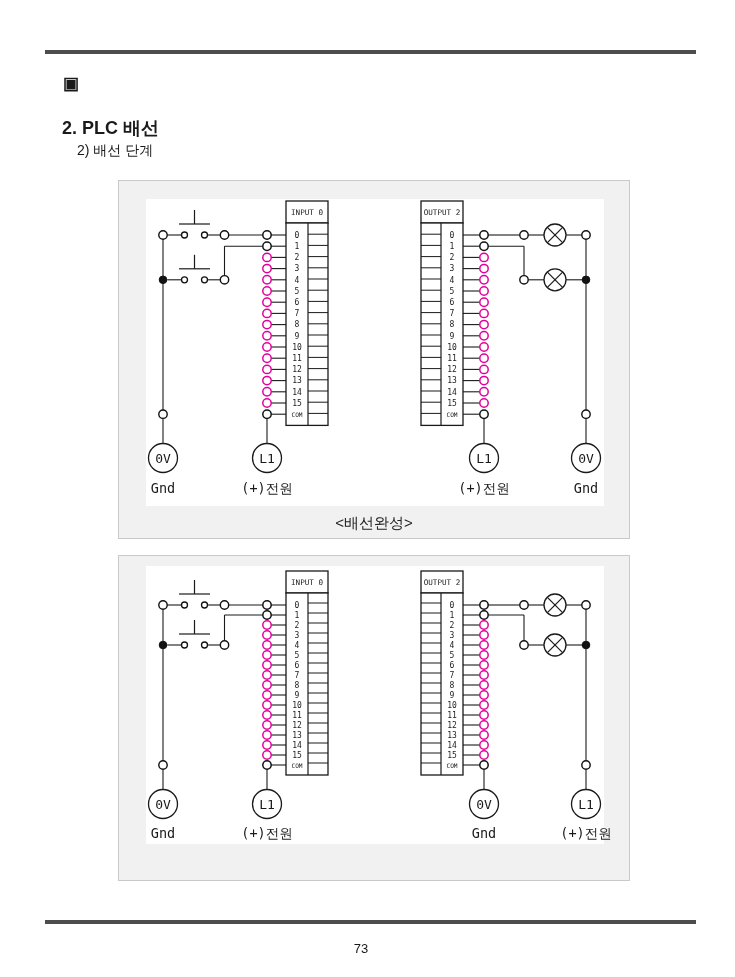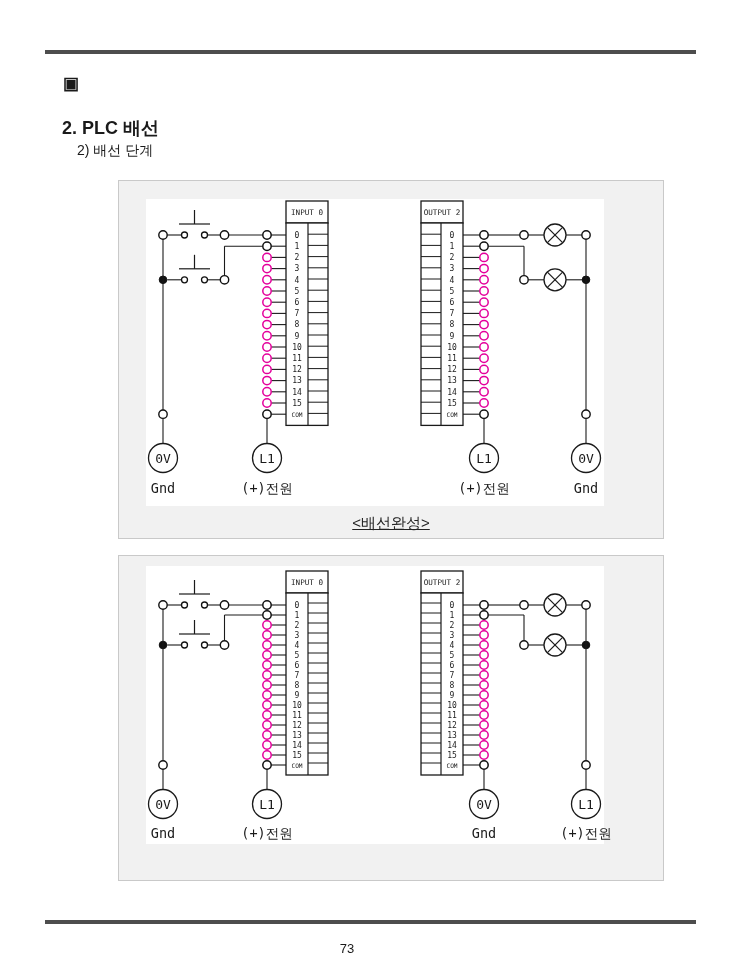--- a/index.html
+++ b/index.html
@@ -12,32 +12,32 @@
   .rule.bottom{top:920px;}
   .doc-title{
     position:absolute;left:63px;top:75px;display:flex;align-items:center;gap:13px;
     font-size:19px;font-weight:bold;letter-spacing:.2px;
   }
   .doc-title .bullet{font-size:17px;line-height:1;}
   .sec-heading{position:absolute;left:62px;top:116px;font-size:18px;font-weight:bold;}
   .subsec-heading{position:absolute;left:77px;top:142px;font-size:14px;font-weight:normal;}
   .diagram-box{
     position:absolute;left:118px;width:510px;
-    border:1px solid #c9c9c9;background:#f1f1f1;padding-left:34px;
+    border:1px solid #c9c9c9;background:#f1f1f1;
   }
   #diagram-box-0{top:180px;height:357px;}
   #diagram-box-1{top:555px;height:324px;}
   .diagram-box svg{position:absolute;left:0;top:0;}
   .caption{
-    position:absolute;left:0;right:0;text-align:center;font-size:15px;color:#222;text-decoration:underline;
+    position:absolute;left:0;right:0;text-align:center;font-size:15px;color:#222;
   }
   #diagram-box-0 .caption{bottom:5px;}
   #diagram-box-1 .caption{bottom:3px;}
   .page-number{
-    position:absolute;left:0;width:694px;top:941px;text-align:center;font-size:13px;
+    position:absolute;left:14px;width:694px;top:941px;text-align:center;font-size:13px;
   }
 </style>
 </head>
 <body>
 
 <div class="rule top" style="background: rgb(77, 77, 77);"></div>
 
 <div class="doc-title">
   <span class="bullet">▣</span>
 </div>

